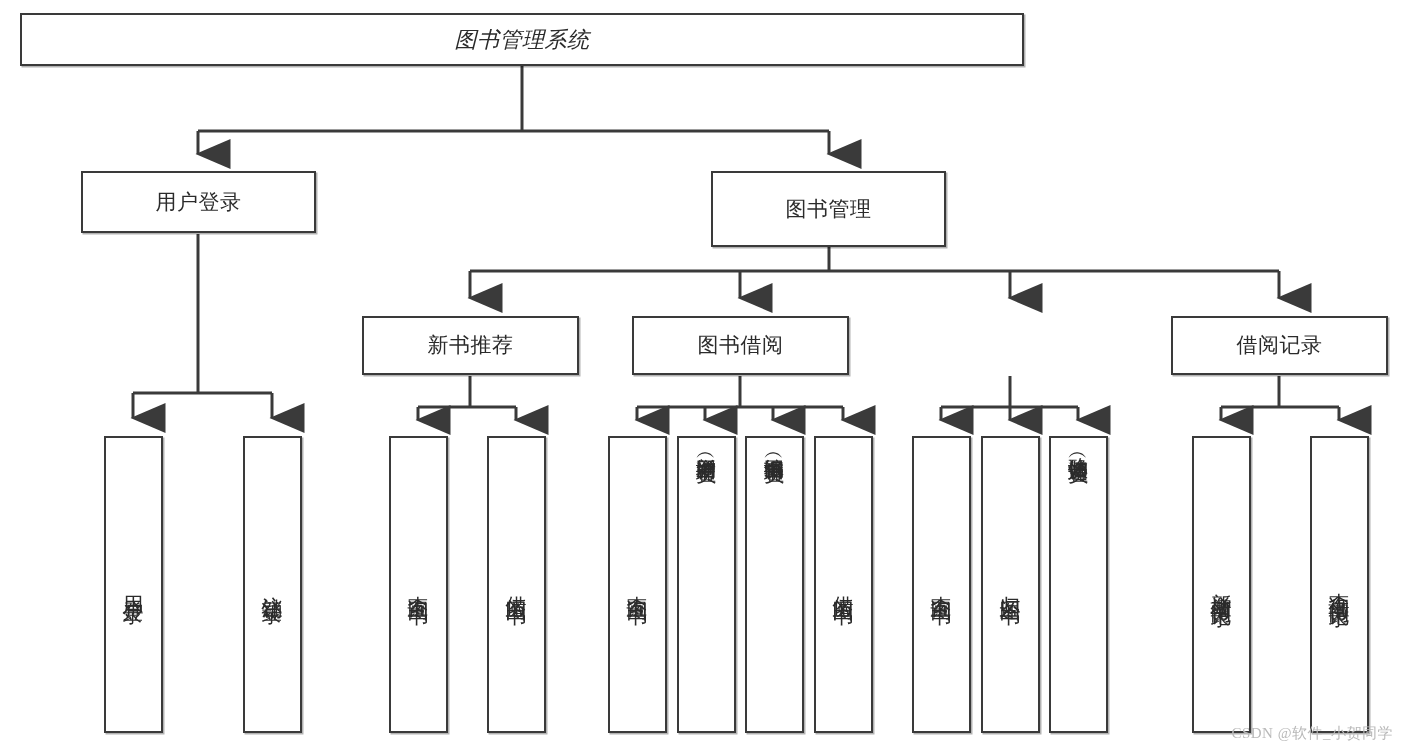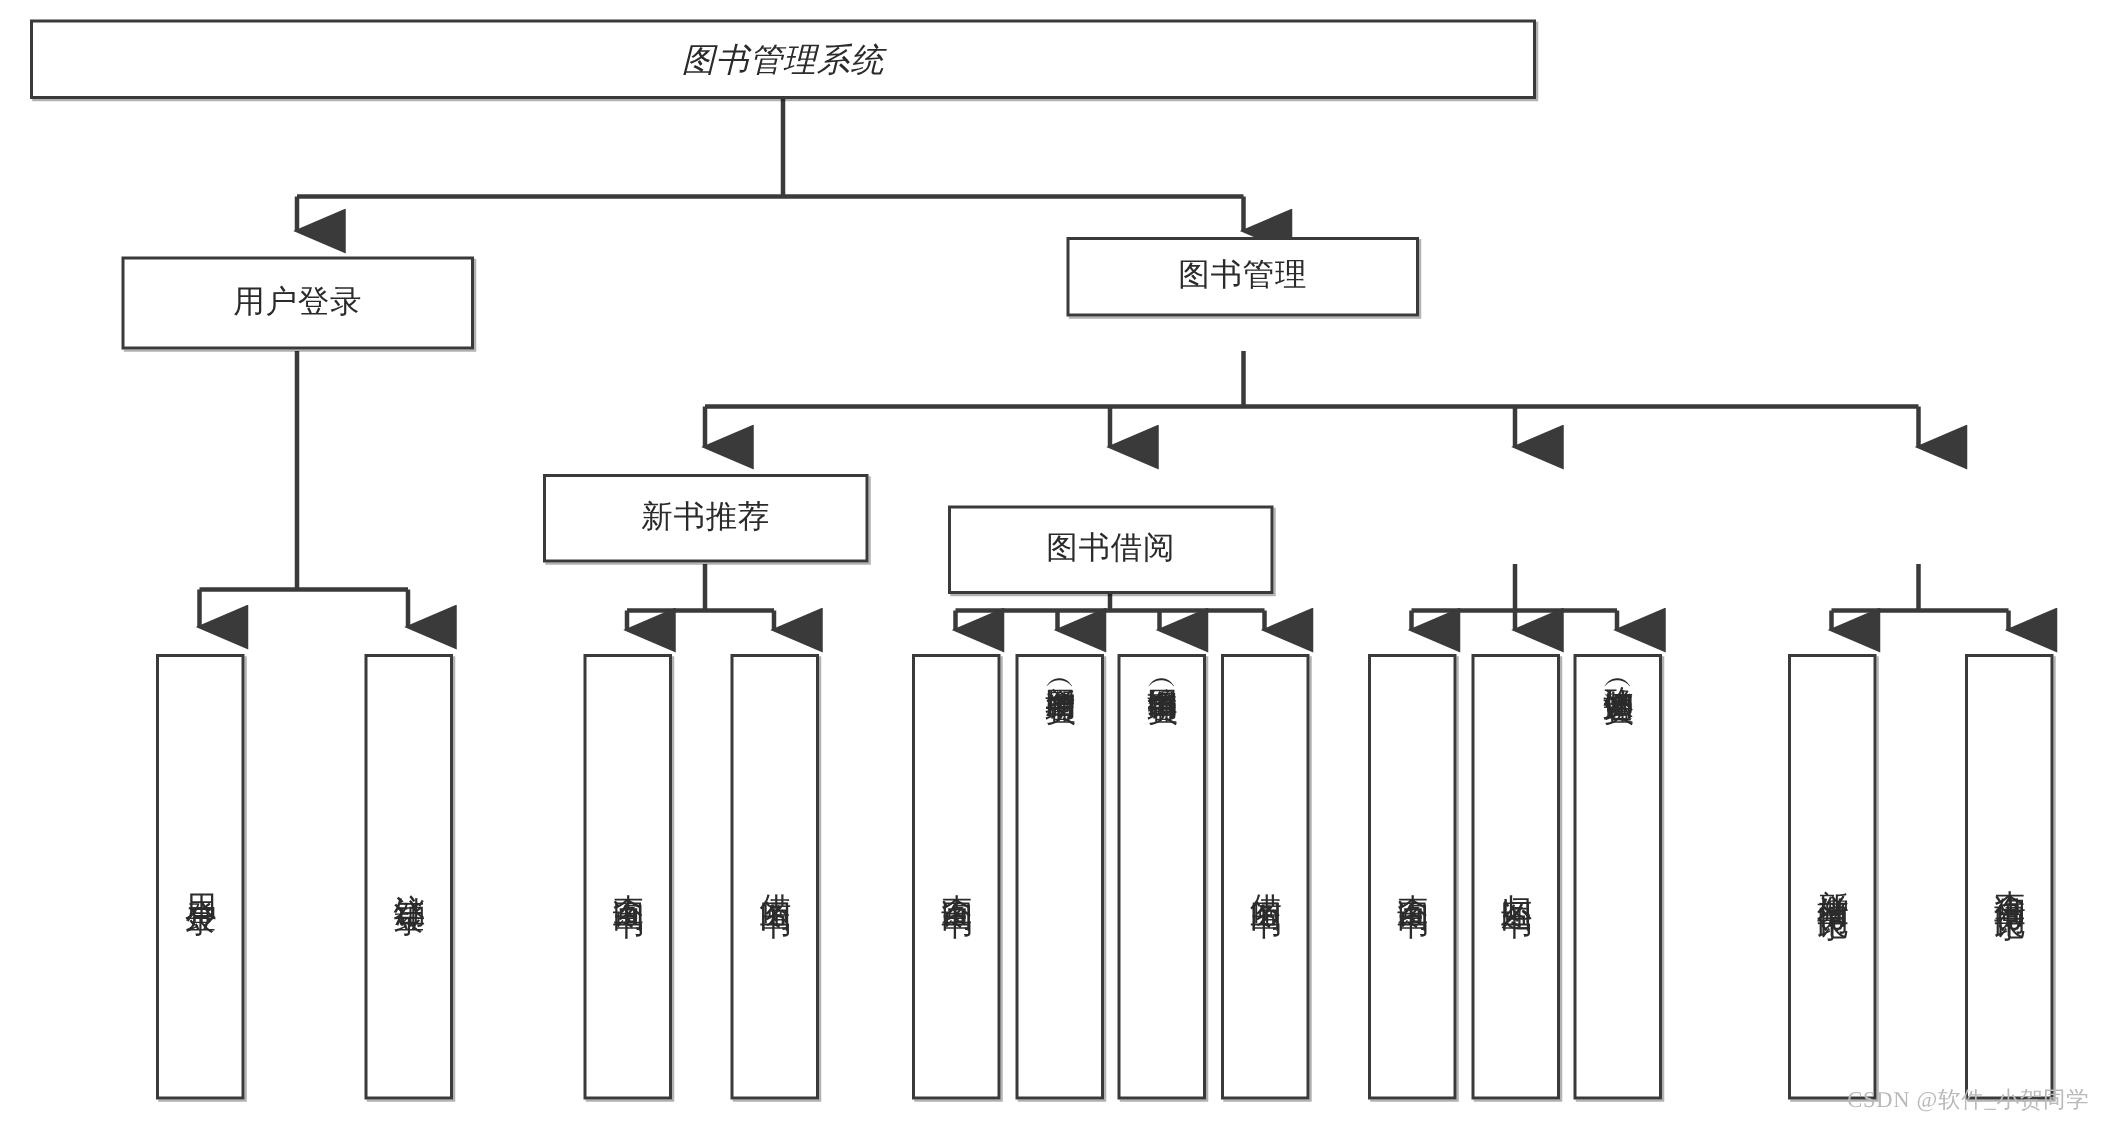--- a/index.html
+++ b/index.html
@@ -145,29 +145,32 @@
     </g>
   </svg>
 
   <div class="node horiz root" style="left:20px; top:13px; width:1004px; height:53px;font-style:italic;">
     <span class="label">图书管理系统</span>
   </div>
 
   <div class="node horiz" style="left:81px; top:171px; width:235px; height:62px;">
     <span class="label">用户登录</span>
   </div>
-  <div class="node horiz" style="left:711px; top:158px; width:235px; height:53px;">
+  <div class="node horiz" style="left:711px; top:171px; width:235px; height:76px;">
     <span class="label">图书管理</span>
   </div>
 
   <div class="node horiz" style="left:362px; top:316px; width:217px; height:59px;">
     <span class="label">新书推荐</span>
   </div>
-  <div class="node horiz" style="left:632px; top:316px; width:217px; height:59px;margin-top:21px;">
+  <div class="node horiz" style="left:632px; top:316px; width:217px; height:59px;">
     <span class="label">图书借阅</span>
+  </div>
+  <div class="node horiz" style="left:1171px; top:316px; width:217px; height:59px;">
+    <span class="label">借阅记录</span>
   </div>
 
   <div class="node vert" style="left:104px; top:436px; width:59px; height:297px; align-items:center; padding-top:0;">
     <span class="label">用户登录</span>
   </div>
   <div class="node vert" style="left:243px; top:436px; width:59px; height:297px; align-items:center; padding-top:0;">
     <span class="label">注销登录</span>
   </div>
 
   <div class="node vert" style="left:389px; top:436px; width:59px; height:297px; align-items:center; padding-top:0;">

